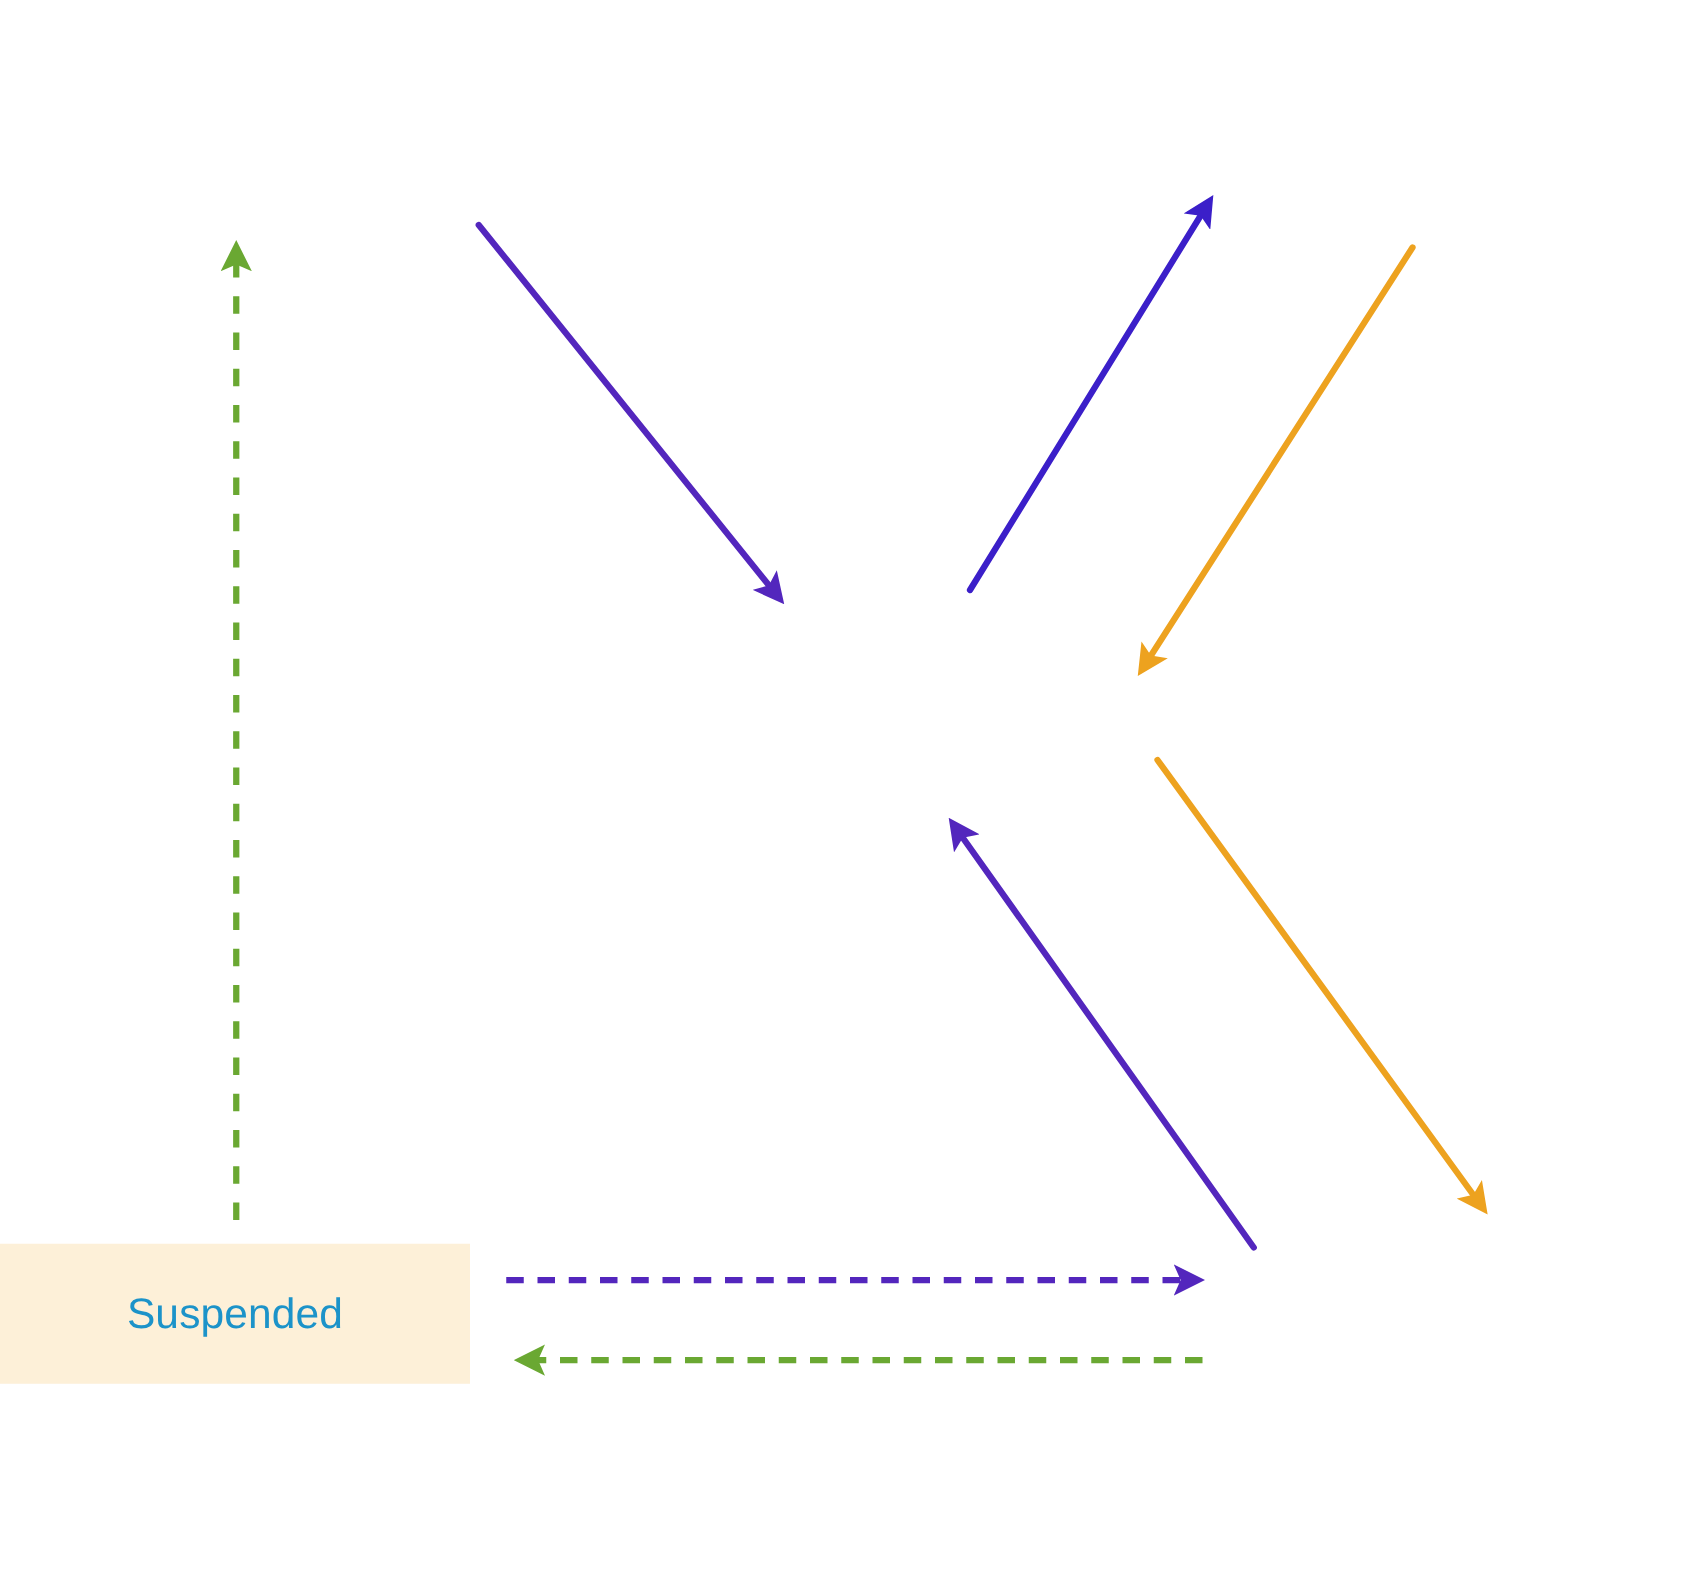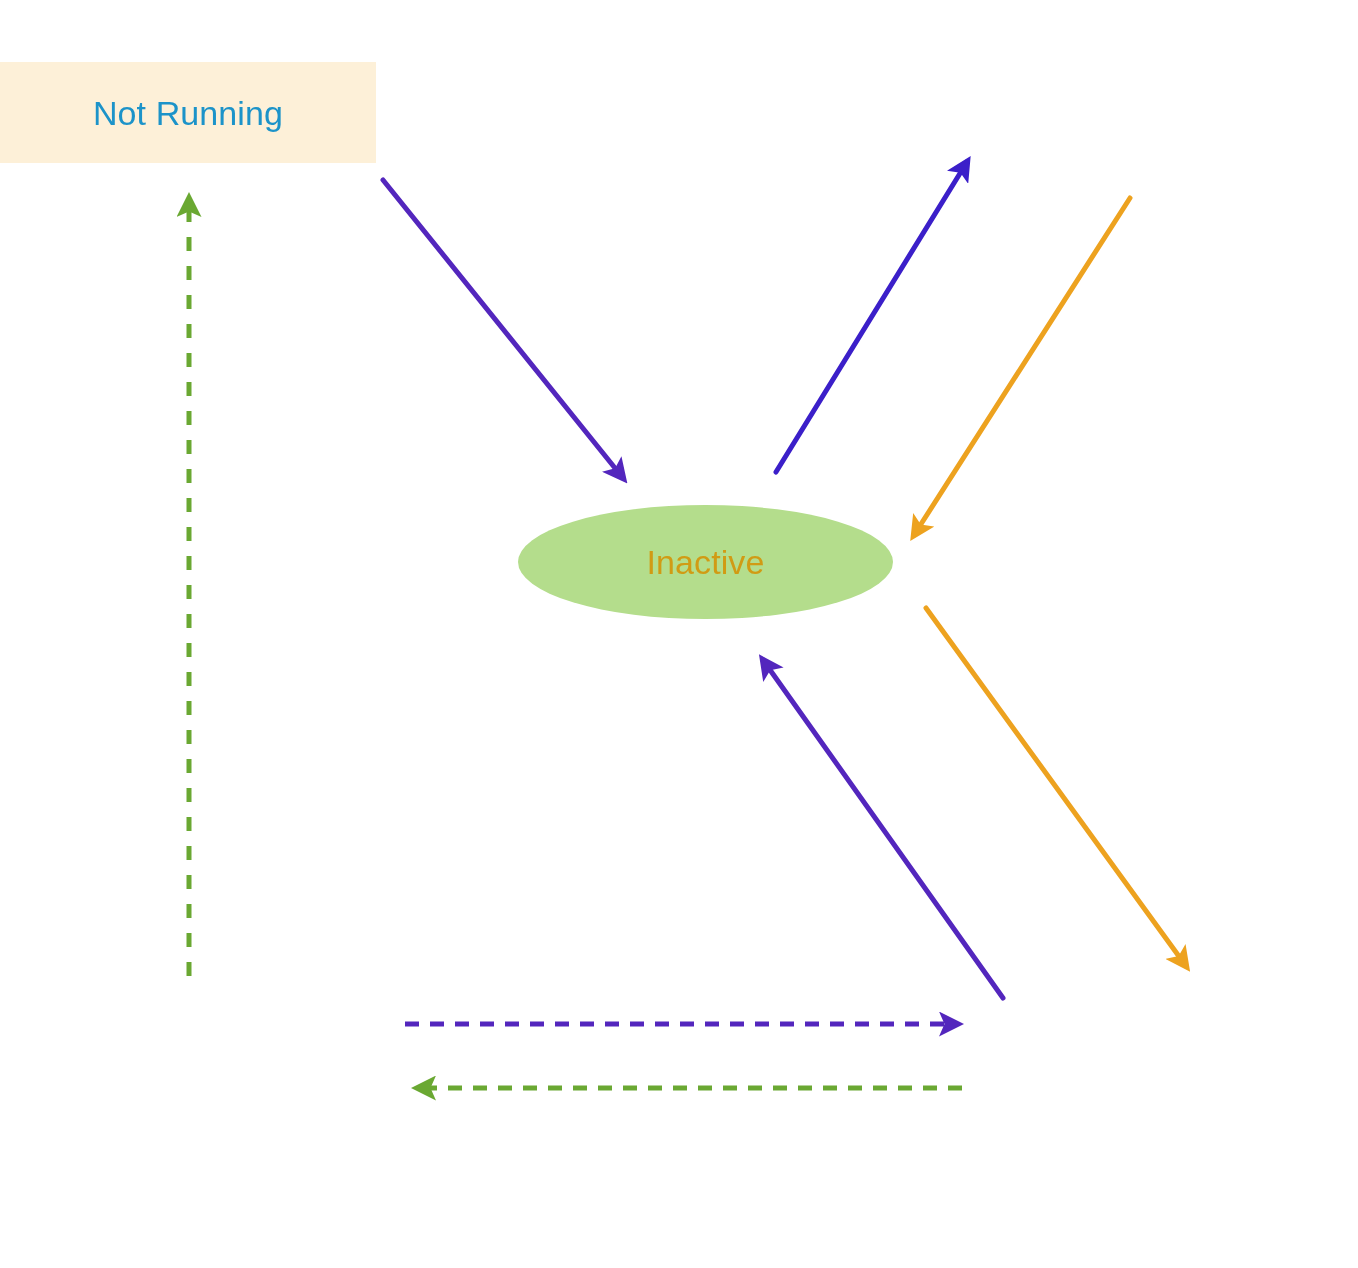--- a/index.html
+++ b/index.html
@@ -88,24 +88,21 @@
 
     <line stroke-linecap="round" marker-end="url(#ah-purple)" x1="1003" y1="998" x2="763" y2="660" stroke="#5326bd" stroke-width="5"></line>
 
     <line stroke-linecap="butt" stroke-dasharray="14 11" marker-end="url(#ah-purple)" x1="405" y1="1024" x2="957" y2="1024" stroke="#5326bd" stroke-width="5"></line>
 
     <line stroke-linecap="butt" stroke-dasharray="14 11" marker-end="url(#ah-green)" x1="962" y1="1088" x2="418" y2="1088" stroke="#6aa832" stroke-width="5"></line>
 
     <line stroke-linecap="butt" stroke-dasharray="14 15" marker-end="url(#ah-green)" x1="189" y1="976" x2="189" y2="199" stroke="#6aa832" stroke-width="5"></line>
   </svg>
 
-  <div id="node-not-running" class="node node-box" style="left: 0px; top: 62px; width: 376px; height: 101px; background: rgb(253, 240, 216);">
-    <span class="node-label" style="color: rgb(28, 147, 201);">Not Running</span>
-  </div>
 
 
-  <div id="node-inactive" class="node node-ellipse" style="left: 518px; top: 505px; width: 375px; height: 114px; background: rgb(180, 221, 140);">
-    <span class="node-label" style="color: rgb(209, 155, 20);">Inactive</span>
+
+  <div id="node-suspended" class="node node-box" style="left: 0px; top: 995px; width: 376px; height: 112px; background: rgb(253, 240, 216);">
+    <span class="node-label" style="color: rgb(28, 147, 201);">Suspended</span>
   </div>
-
 
 
 </div>
 
 </body></html>

